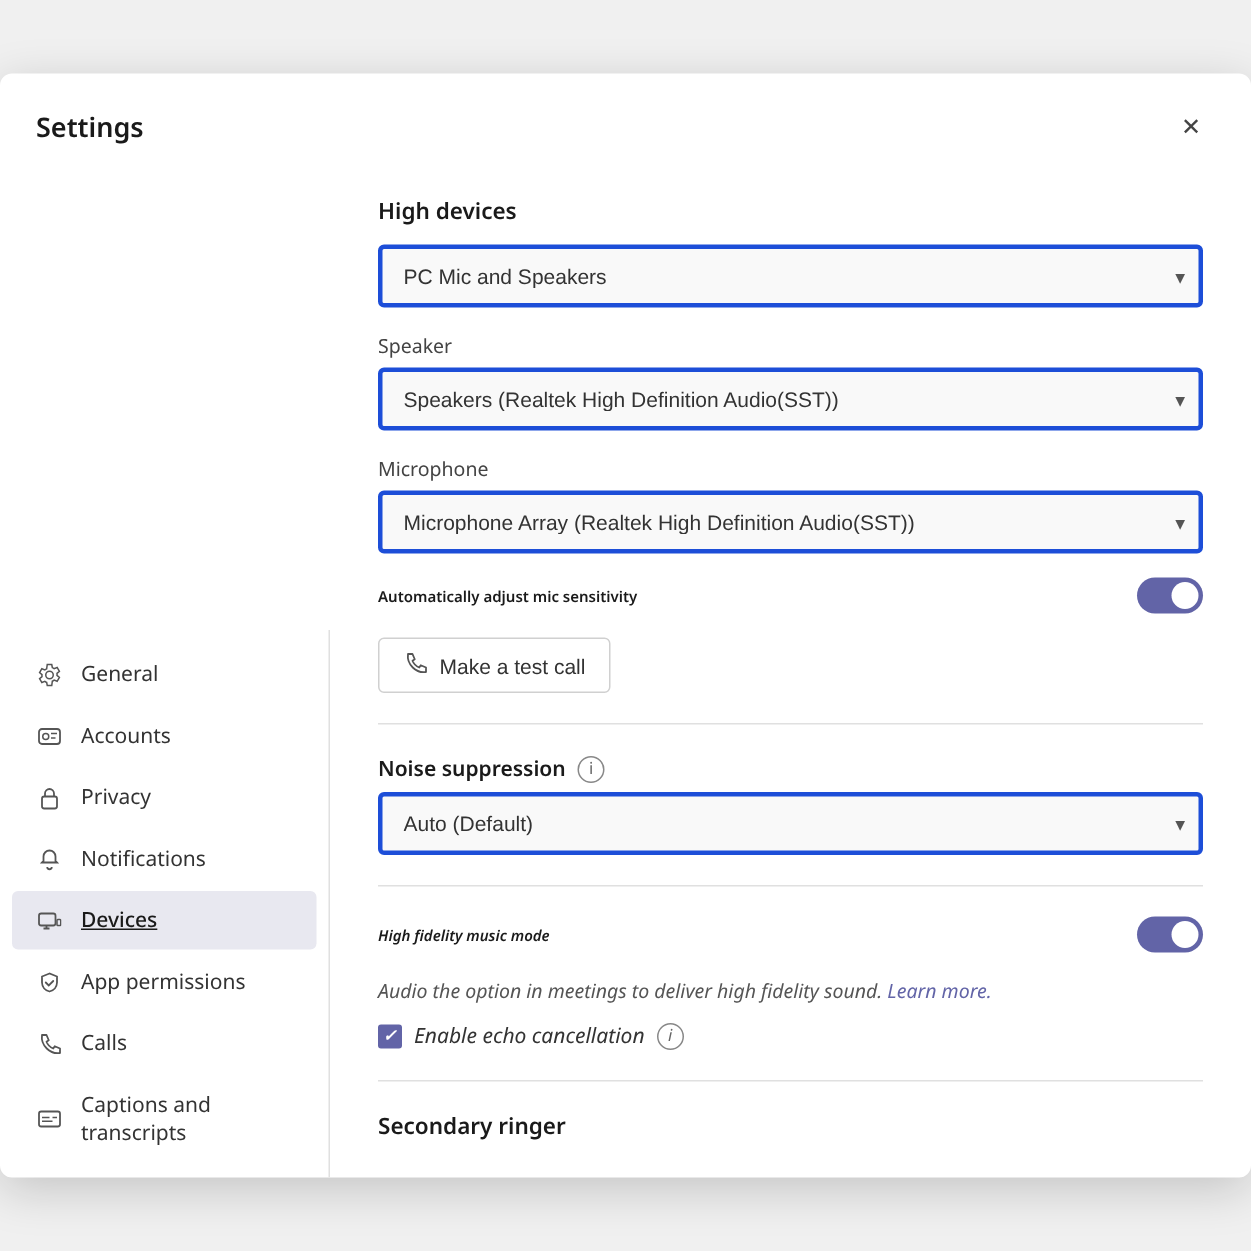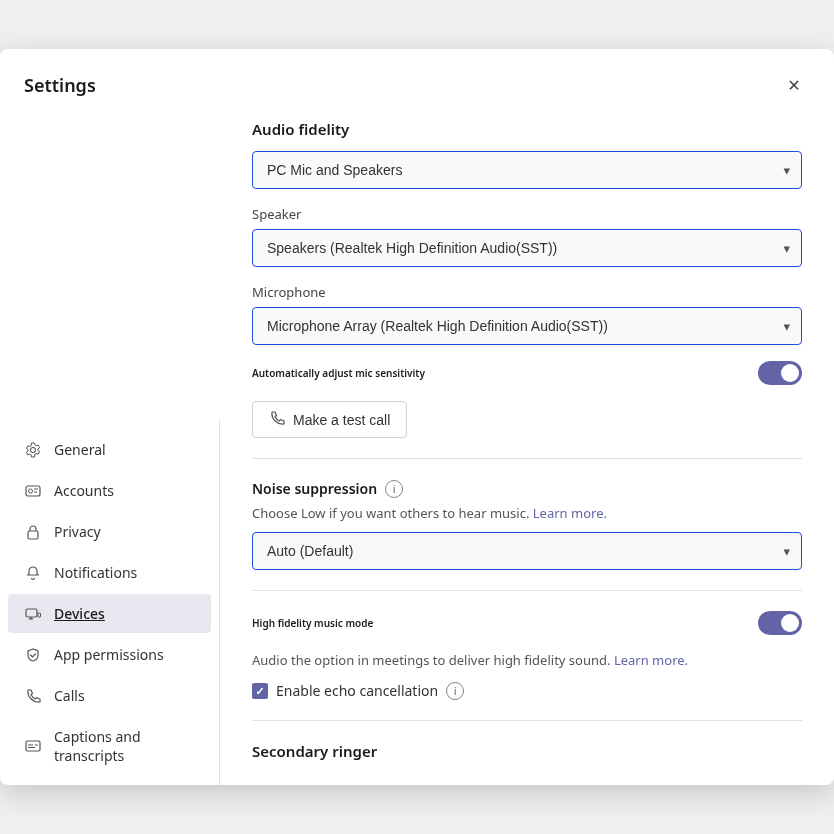--- a/index.html
+++ b/index.html
@@ -96,21 +96,21 @@
       color: #1a1a1a;
       margin-bottom: 12px;
     }
     .select-wrapper {
       position: relative;
       margin-bottom: 16px;
     }
     .select-box {
       width: 100%;
       padding: 10px 36px 10px 14px;
-      border: 1px solid #1d4ed8;
+      border: 3px solid #1d4ed8;
       border-radius: 4px;
       font-size: 14px;
       color: #333;
       background: #f9f9f9;
       appearance: none;
       cursor: pointer;
     }
     .select-chevron {
       position: absolute;
       right: 12px;
@@ -202,21 +202,21 @@
     .hint-text {
       font-size: 13px;
       color: #555;
       margin-bottom: 10px;
     }
     .learn-more {
       color: #6264a7;
       text-decoration: none;
       font-size: 13px;
     }
-    .hifi-section { margin-top: 8px; }
+    .hifi-section { margin-top: 8px; font-style: italic; }
     .hifi-desc {
       font-size: 13px;
       color: #555;
       margin-bottom: 12px;
     }
     .checkbox-row {
       display: flex;
       align-items: center;
       gap: 8px;
     }
@@ -342,21 +342,21 @@
             <line x1="10" y1="7" x2="13" y2="7" stroke="#555" stroke-width="1"></line>
           </svg>
         </span>
         <span>Captions and transcripts</span>
       </div>
 
     </nav>
 
     <div class="content">
 
-      <div class="section-title">Audio fidelity</div>
+      <div class="section-title">High devices</div>
 
       <div class="select-wrapper">
         <select class="select-box">
           <option>PC Mic and Speakers</option>
         </select>
         <span class="select-chevron">▾</span>
       </div>
 
       <div class="field-label">Speaker</div>
       <div class="select-wrapper">
@@ -387,24 +387,20 @@
         </span>
         <span>Make a test call</span>
       </button>
 
       <hr class="divider">
 
       <div class="noise-header">
         <span class="noise-title">Noise suppression</span>
         <div class="info-icon">i</div>
       </div>
-      <p class="hint-text">
-        <span>Choose Low if you want others to hear music.</span>
-        <a class="learn-more" href="#">Learn more.</a>
-      </p>
       <div class="select-wrapper">
         <select class="select-box">
           <option>Auto (Default)</option>
         </select>
         <span class="select-chevron">▾</span>
       </div>
 
       <hr class="divider">
 
       <div class="hifi-section">

